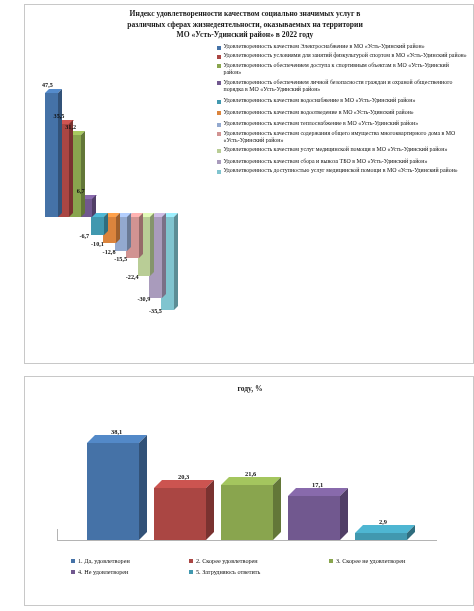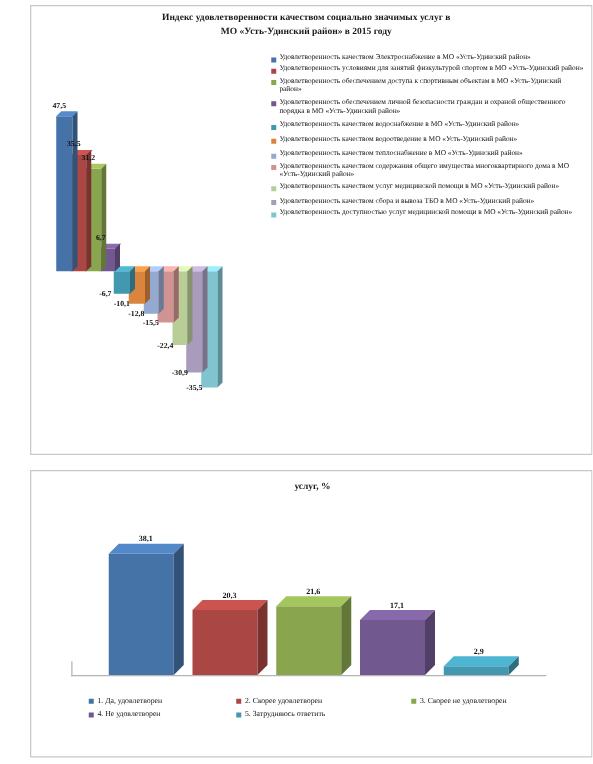--- a/index.html
+++ b/index.html
@@ -85,21 +85,22 @@
 </style>
 </head>
 <body>
 
 <div class="page">
 
   <div class="chart1">
 
     <div class="c1-title">
       <div>Индекс удовлетворенности качеством социально значимых услуг в</div>
-      <div>МО «Усть-Удинский район» в 2015 году</div>
+      <div>различных сферах жизнедеятельности, оказываемых на территории</div>
+      <div>МО «Усть-Удинский район» в 2022 году</div>
     </div>
 
     <div class="c1-plot" id="c1plot">
       <div class="zeroline" id="c1zero" style="top: 172px; left: 8px; width: 0px;"></div>
     <div class="bar" style="left: 14px; top: 47.55px; width: 12.5px; height: 124.45px; z-index: 100;">
           <div class="face" style="background: rgb(69, 114, 167);"></div>
           <div class="top" style="background: rgb(84, 139, 204); top: -4px; height: 4px;"></div>
           <div class="side" style="background: rgb(50, 82, 120);"></div>
         </div>
         <div class="dlabel" style="left: 11px; top: 35.55px; z-index: 300;">47,5</div>
@@ -209,21 +210,21 @@
         <div class="lg-item">
           <span class="lg-swatch" style="background: rgb(128, 196, 207);"></span>
           <span class="lg-text">Удовлетворенность доступностью услуг медицинской помощи в МО «Усть-Удинский район»</span>
         </div>
       </div>
   </div>
 
   <div class="chart2">
 
     <div class="c2-title">
-      <div>услуг, %</div>
+      <div>году, %</div>
     </div>
 
     <div class="c2-plot" id="c2plot">
         <div class="bar" style="left: 22px; top: 23.845px; width: 52px; height: 97.155px; z-index: 50;">
           <div class="face" style="background: rgb(69, 114, 167);"></div>
           <div class="top" style="background: rgb(83, 137, 200); top: -8px; height: 8px;"></div>
           <div class="side" style="background: rgb(50, 82, 120); right: -8px; width: 8px;"></div>
         </div>
         <div class="c2-label" style="left: 46px; top: 8.845px; z-index: 300;">38,1</div>
         <div class="bar" style="left: 89px; top: 69.235px; width: 52px; height: 51.765px; z-index: 49;">

